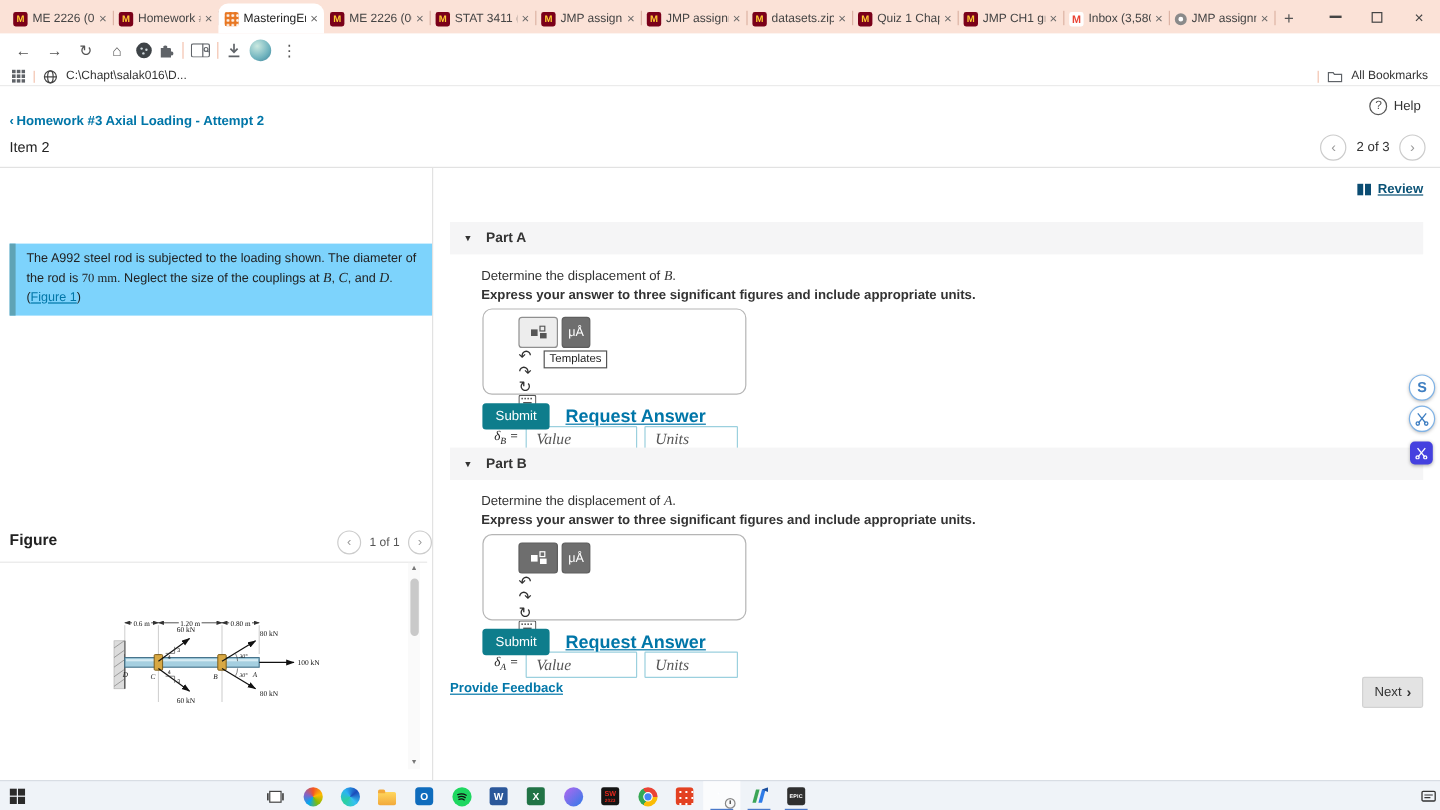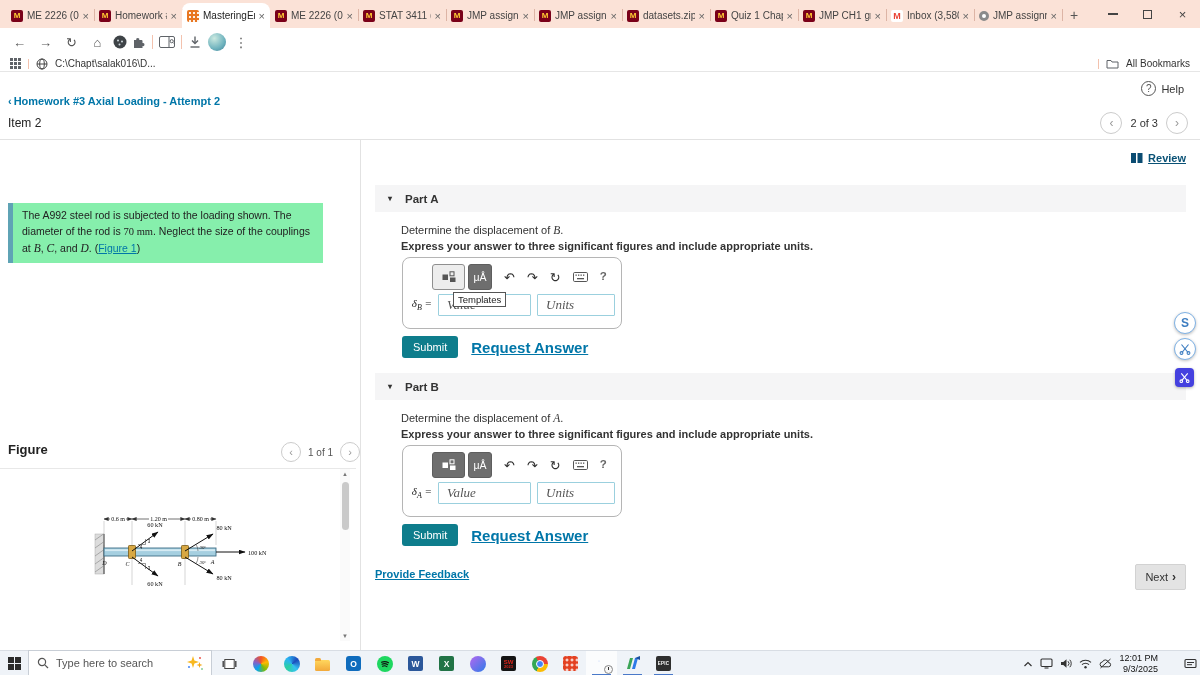--- a/index.html
+++ b/index.html
@@ -43,21 +43,21 @@
   .help{position:absolute;top:9px;right:16px;display:flex;align-items:center;gap:5px;font-size:11px;color:#333;}
   .helpq{width:15px;height:15px;border:1.2px solid #555;border-radius:50%;font-size:10px;display:flex;align-items:center;justify-content:center;color:#555;}
   .backlink{position:absolute;top:23px;left:8px;color:#0076A8;font-weight:bold;font-size:11px;display:flex;gap:2px;cursor:pointer;}
   .itemtitle{position:absolute;top:44px;left:8px;font-size:12px;color:#222;}
   .pager{position:absolute;top:40px;right:12px;display:flex;align-items:center;gap:8px;font-size:11px;color:#333;}
   .pbtn{width:22px;height:22px;border:1px solid #ccc;border-radius:50%;display:flex;align-items:center;justify-content:center;color:#999;font-size:12px;background:#fff;cursor:pointer;}
   .pbtn.sm{width:20px;height:20px;font-size:11px;}
   .hr1{position:absolute;top:67px;left:0;width:100%;height:1px;background:#E2E2E2;}
   .vdiv{position:absolute;top:68px;left:360px;width:1px;height:510px;background:#E2E2E2;}
 
-  .problem{position:absolute;top:131px;left:8px;width:315px;background:#86efac;border-left:5px solid #5FA3B5;padding:5px 9px 6px 9px;font-size:10.5px;line-height:1.5;color:#222;}
+  .problem{position:absolute;top:131px;left:8px;width:352px;background:#7dd3fc;border-left:5px solid #5FA3B5;padding:5px 9px 6px 9px;font-size:10.5px;line-height:1.5;color:#222;}
   .mvar{font-family:"Liberation Serif",serif;font-style:italic;font-size:11.5px;}
   .mnum{font-family:"Liberation Serif",serif;}
   .flink{color:#0076A8;text-decoration:underline;cursor:pointer;}
 
   .figtitle{position:absolute;top:370px;left:8px;font-weight:bold;font-size:13px;color:#222;text-align:center;}
   .figpager{position:absolute;top:370px;left:281px;display:flex;align-items:center;gap:7px;font-size:10px;color:#555;}
   .hr2{position:absolute;top:396px;left:0;width:356px;height:1px;background:#E8E8E8;}
   .figsvg{position:absolute;top:436px;left:89px;}
 
   .sbar{position:absolute;top:397px;left:340px;width:10px;height:172px;background:#FAFAFA;}
@@ -69,21 +69,21 @@
   .review{position:absolute;top:12px;right:0;display:flex;align-items:center;gap:5px;font-size:11px;}
   .review a{color:#0A5276;text-decoration:underline;font-weight:bold;cursor:pointer;}
   .phead{position:absolute;left:0;width:100%;height:27px;background:#F5F5F6;display:flex;align-items:center;gap:13px;padding-left:13px;font-size:11.5px;font-weight:bold;color:#333;}
   .tri{font-size:8px;color:#333;}
   .pA{top:45px;}.pB{top:233px;}
   .ptext{position:absolute;left:26px;font-size:11px;color:#333;}
   .t1{top:84px;}.t2{top:100px;font-weight:bold;}.t3{top:272px;}.t4{top:288px;font-weight:bold;}
 
   .widget{position:absolute;left:27px;width:220px;height:72px;border:1px solid #B5B5B5;border-radius:8px;background:#fff;}
   .wA{top:117px;}.wB{top:305px;}
-  .wtb{display:flex;align-items:center;gap:12px;padding:6px 8px 3px 29px;position:relative;}
+  .wtb{display:flex;padding:6px 8px 3px 29px;position:relative;flex-direction:column;}
   .btngrp{display:flex;gap:3px;}
   .wbtn{height:26px;border-radius:3px;display:flex;align-items:center;justify-content:center;border:1px solid #8F8F8F;padding:0;cursor:pointer;font-family:inherit;}
   .wbtn.tpl{width:33px;}
   .wbtn.light{background:#EDEDED;color:#555;}
   .wbtn.dark{background:#6E6E6E;color:#fff;border-color:#5E5E5E;}
   .wbtn.mu{width:24px;font-size:10.5px;background:#6E6E6E;color:#fff;border-color:#5E5E5E;}
   .wicon{font-size:13px;color:#2F2F2F;cursor:pointer;line-height:1;}
   .wicon.q{color:#666;font-size:11.5px;font-weight:bold;}
   .kbd{color:#555;cursor:pointer;}
   .tooltip{position:absolute;left:50px;top:34px;background:#fff;border:1px solid #555;font-size:9.5px;padding:1px 4px;color:#222;z-index:3;white-space:nowrap;}
@@ -535,34 +535,20 @@
     <div class="start">
         <svg width="13" height="13" viewBox="0 0 13 13">
           <g fill="#2b2b2b">
             <rect x="0" y="0" width="6" height="6"></rect>
             <rect x="7" y="0" width="6" height="6"></rect>
             <rect x="0" y="7" width="6" height="6"></rect>
             <rect x="7" y="7" width="6" height="6"></rect>
           </g>
         </svg>
       </div>
-    <div class="tsearch">
-      <svg width="12" height="12" viewBox="0 0 12 12">
-          <circle cx="5" cy="5" r="3.6" fill="none" stroke="#555" stroke-width="1.2"></circle>
-          <line x1="7.8" y1="7.8" x2="11" y2="11" stroke="#555" stroke-width="1.2"></line>
-        </svg>
-      <span>Type here to search</span>
-      <svg class="sparkle" width="16" height="14" viewBox="0 0 16 14">
-          <path d="M6,0 L7.4,4.6 L12,6 L7.4,7.4 L6,12 L4.6,7.4 L0,6 L4.6,4.6 Z" fill="#F8B81F"></path>
-          <path d="M12.5,6 L13.2,8.3 L15.5,9 L13.2,9.7 L12.5,12 L11.8,9.7 L9.5,9 L11.8,8.3 Z" fill="#F3A712"></path>
-          <circle cx="2" cy="11" r="1" fill="#4285F4"></circle>
-          <circle cx="13" cy="2" r="0.9" fill="#EA4335"></circle>
-          <circle cx="15" cy="13" r="0.8" fill="#34A853"></circle>
-        </svg>
-    </div>
     <div class="ticons">
       <div class="ti">
           <svg width="15" height="12" viewBox="0 0 15 12">
             <rect x="2.8" y="1.5" width="9.4" height="9" fill="#fff" stroke="#444"></rect>
             <rect x="0.5" y="3" width="1.4" height="6" fill="#444"></rect>
             <rect x="13.1" y="3" width="1.4" height="6" fill="#444"></rect>
           </svg>
         </div>
       <div class="ti">
           <span class="circ tcopilot"></span>
@@ -615,45 +601,20 @@
           <svg width="15" height="15" viewBox="0 0 15 15">
             <polygon points="2,13 5,2 8,2 5,13" fill="#3BA557"></polygon>
             <polygon points="7,13 10,2 13,2 10,13" fill="#2E7BE8"></polygon>
             <polygon points="10,2 15,0 15,4" fill="#1B4F9E"></polygon>
           </svg>
         </div>
       <div class="ti open">
           <span class="tile tepic">EPIC</span>
         </div>
     </div>
-    <div class="tray">
-      <svg width="10" height="8" viewBox="0 0 10 8">
-          <path d="M1.5,6 L5,2.5 L8.5,6" stroke="#333" stroke-width="1.2" fill="none"></path>
-        </svg>
-      <svg width="13" height="11" viewBox="0 0 13 11">
-          <rect x="1" y="1" width="11" height="7.5" rx="1" fill="none" stroke="#333" stroke-width="1.1"></rect>
-          <line x1="4.5" y1="10" x2="8.5" y2="10" stroke="#333" stroke-width="1.1"></line>
-        </svg>
-      <svg width="12" height="11" viewBox="0 0 12 11">
-          <path d="M1,4 h2.3 L6.5,1.2 v8.6 L3.3,7 H1 z" fill="#333"></path>
-          <path d="M8,3.2 a3.3,3.3 0 0 1 0,4.6 M9.8,1.8 a5.5,5.5 0 0 1 0,7.4" stroke="#333" stroke-width="1" fill="none"></path>
-        </svg>
-      <svg width="13" height="10" viewBox="0 0 13 10">
-          <path d="M1,3.4 a8,8 0 0 1 11,0 M3,5.7 a5,5 0 0 1 7,0" stroke="#333" stroke-width="1.1" fill="none"></path>
-          <circle cx="6.5" cy="8.3" r="1.2" fill="#333"></circle>
-        </svg>
-      <svg width="13" height="11" viewBox="0 0 13 11">
-          <path d="M3.6,8.8 a2.4,2.4 0 0 1 -0.2,-4.8 a3.1,3.1 0 0 1 6,0.6 a2.1,2.1 0 0 1 0.2,4.2 z" fill="none" stroke="#333" stroke-width="1"></path>
-          <line x1="1.5" y1="10" x2="11.5" y2="1" stroke="#333" stroke-width="1"></line>
-        </svg>
-      <div class="clocktxt">
-        <div>12:01 PM</div>
-        <div>9/3/2025</div>
-      </div>
-    </div>
     <div class="notif">
         <svg width="13" height="12" viewBox="0 0 13 12">
           <rect x="1" y="1.5" width="11" height="8" rx="1" fill="none" stroke="#333" stroke-width="1.1"></rect>
           <line x1="3" y1="4.5" x2="10" y2="4.5" stroke="#333" stroke-width="1"></line>
           <line x1="3" y1="6.7" x2="8" y2="6.7" stroke="#333" stroke-width="1"></line>
         </svg>
       </div>
   </div>
 
 </div>

